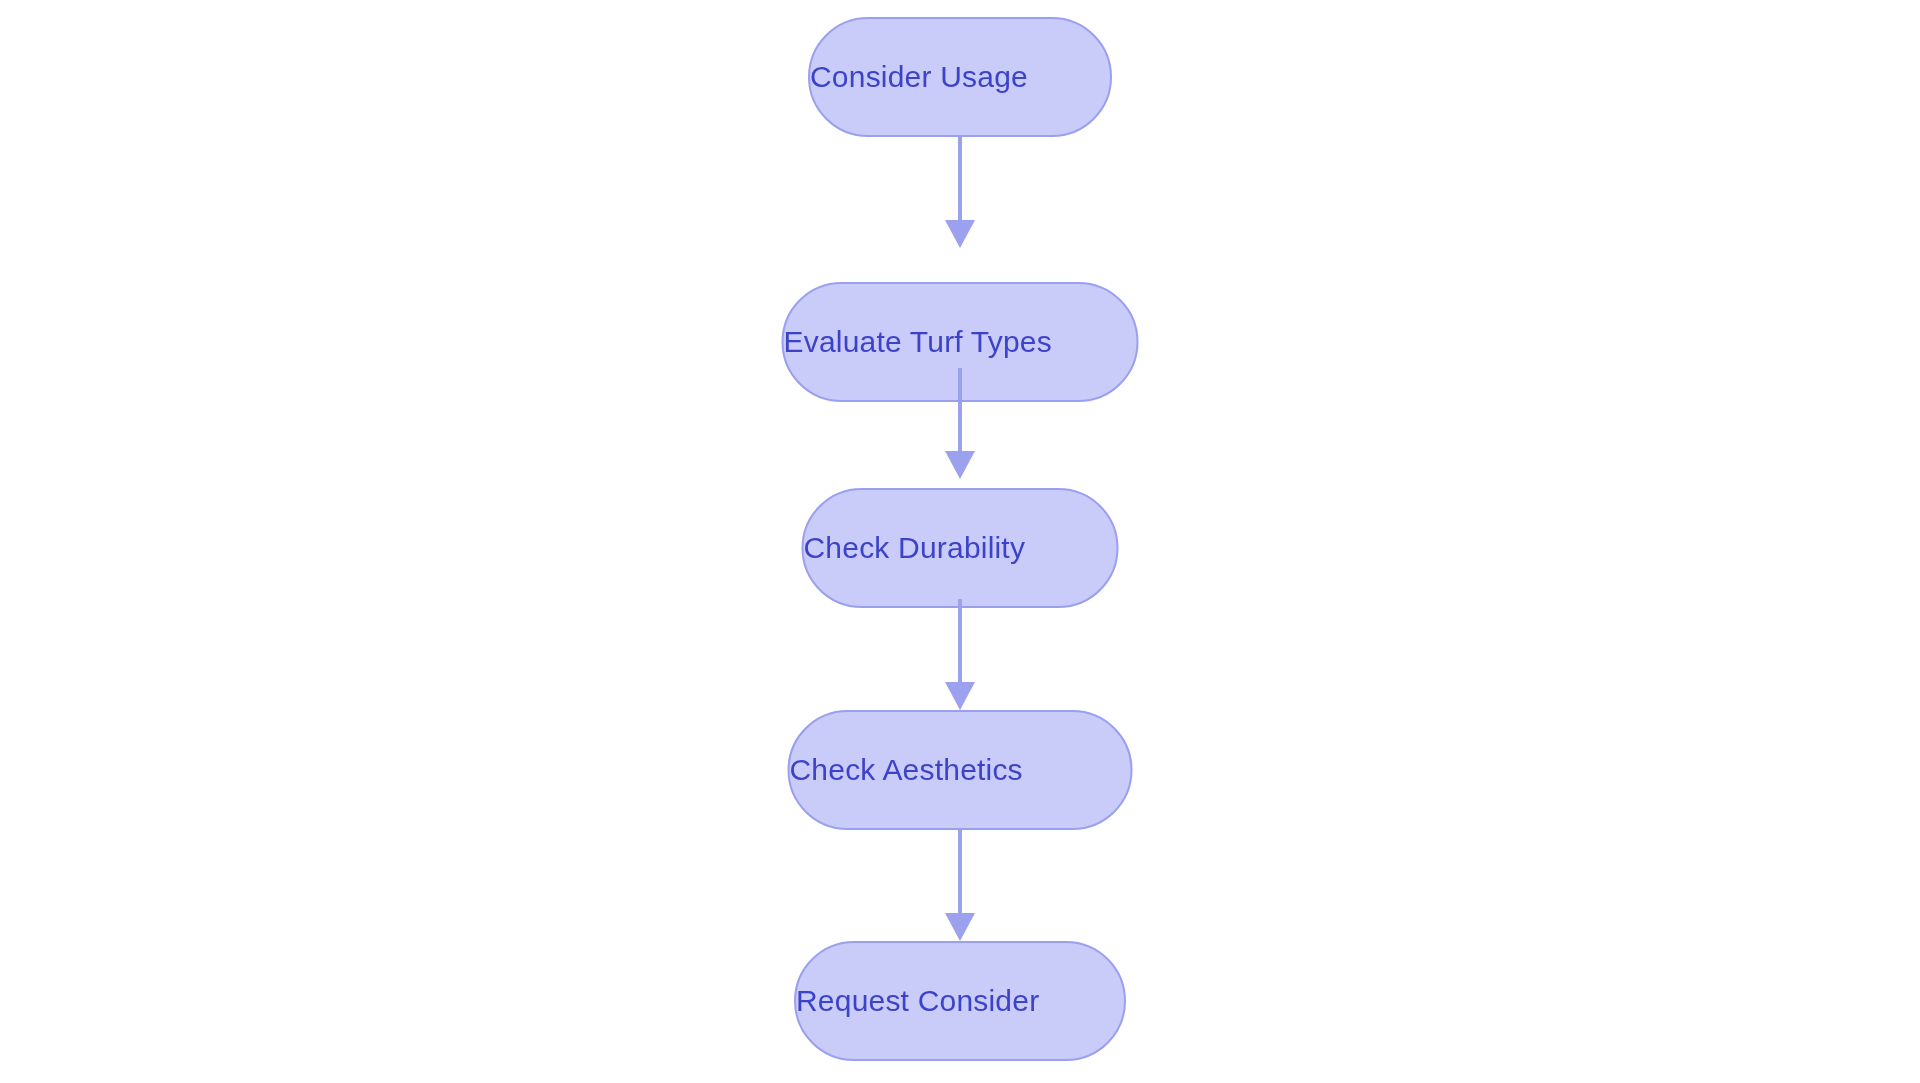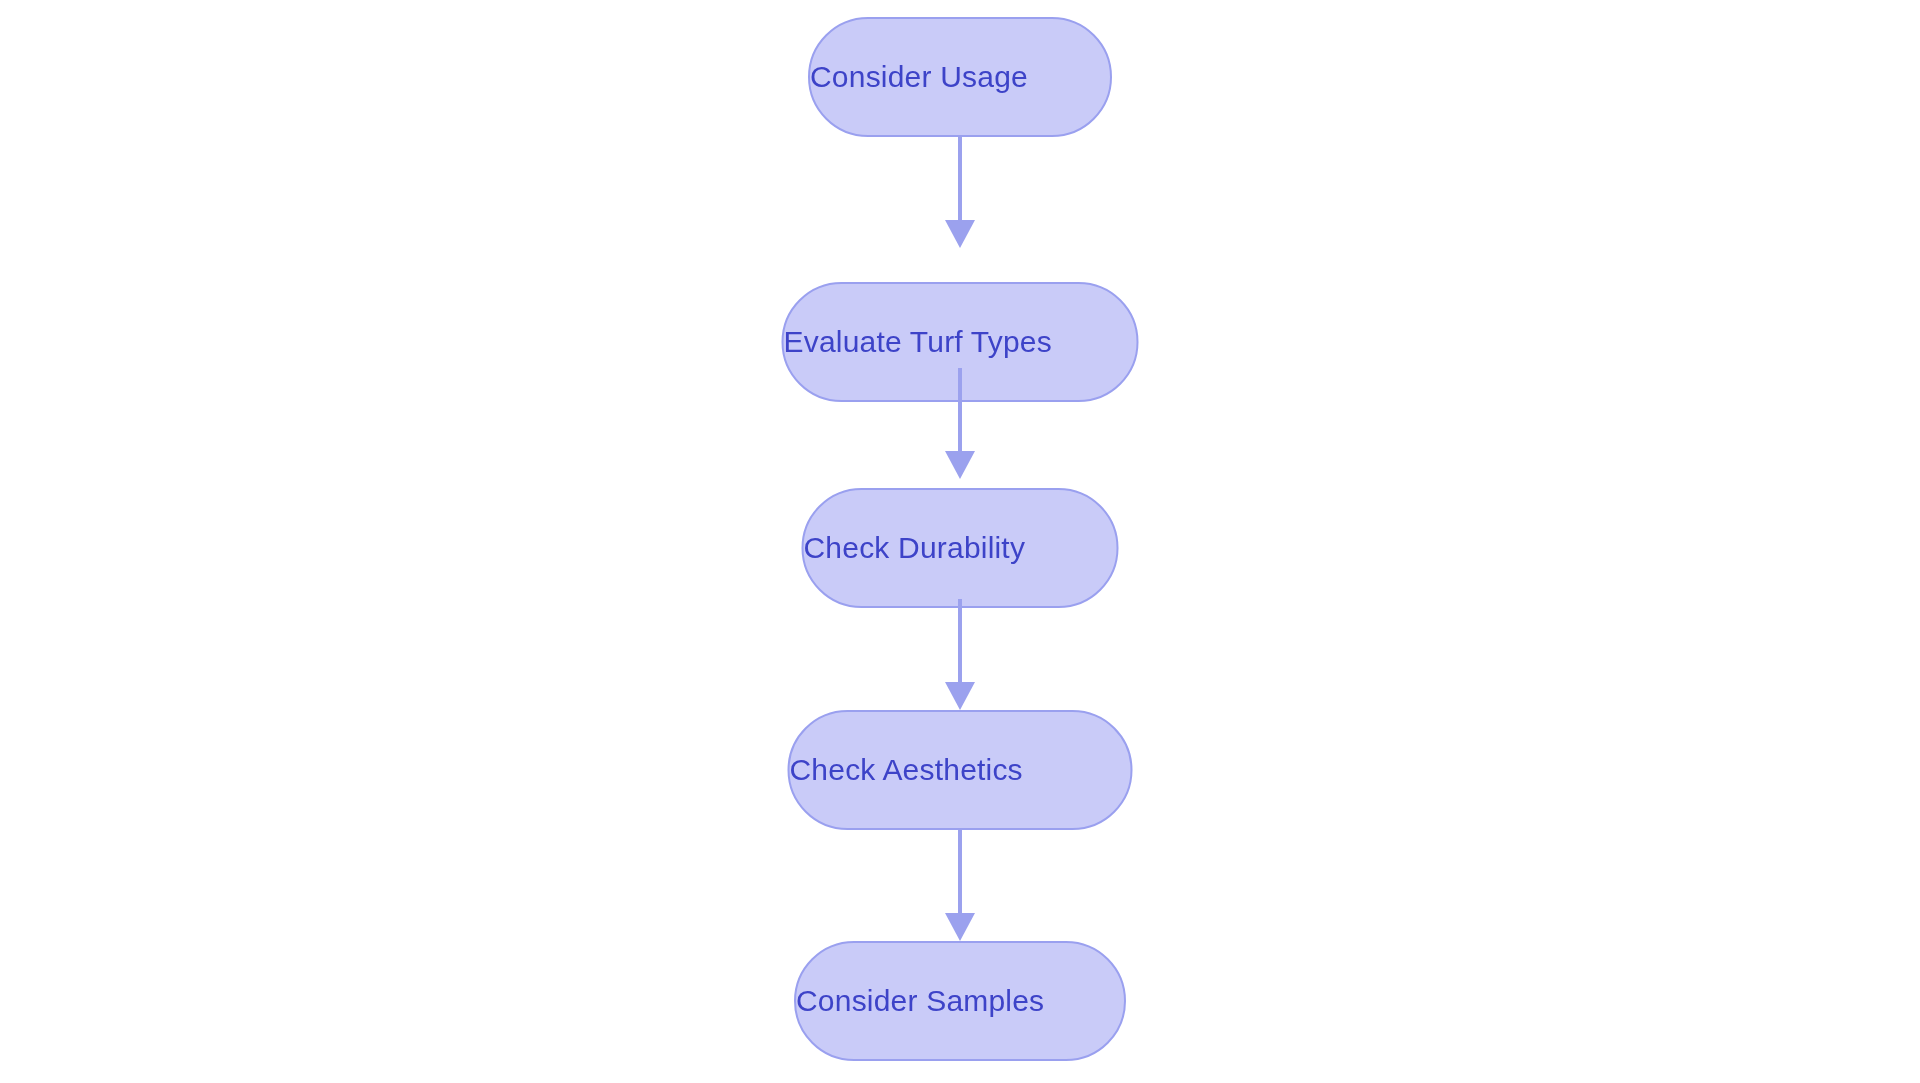--- a/index.html
+++ b/index.html
@@ -101,16 +101,16 @@
   <div class="node n4">
     <span class="label">Check Aesthetics</span>
   </div>
 
   <div class="connector c4">
     <div class="line"></div>
     <div class="head"></div>
   </div>
 
   <div class="node n5">
-    <span class="label">Consider Samples</span>
+    <span class="label">Request Consider</span>
   </div>
 
 </div>
 
 </body></html>

